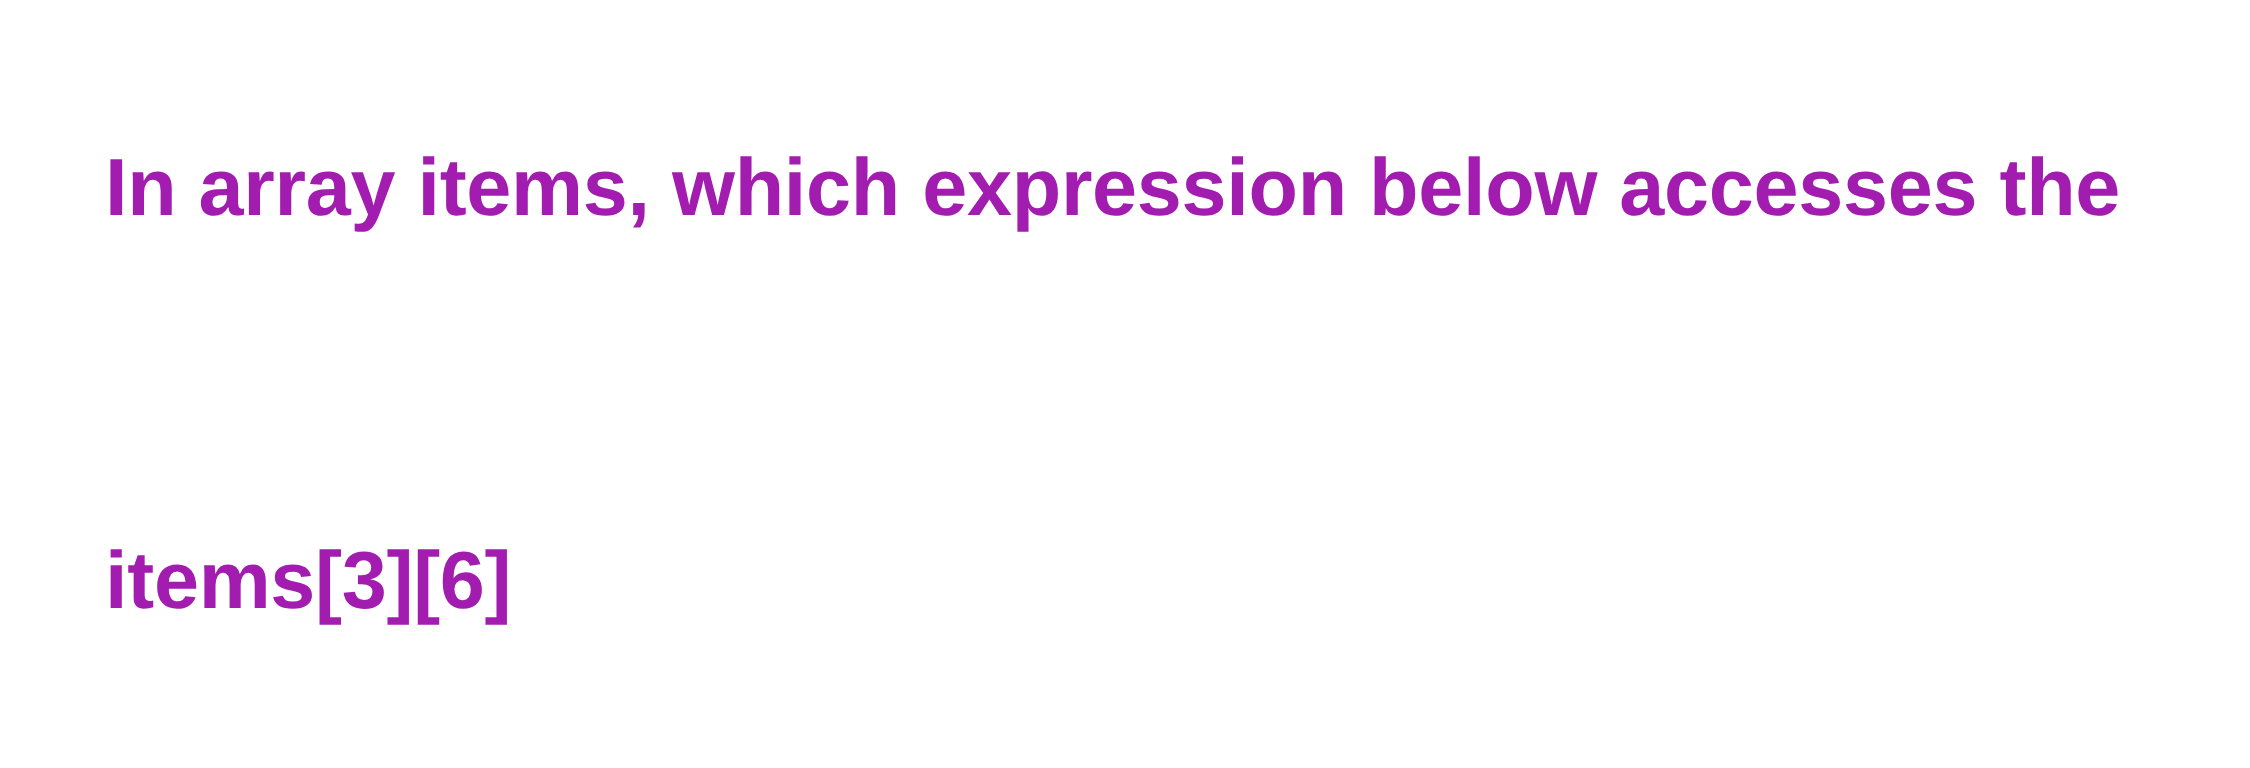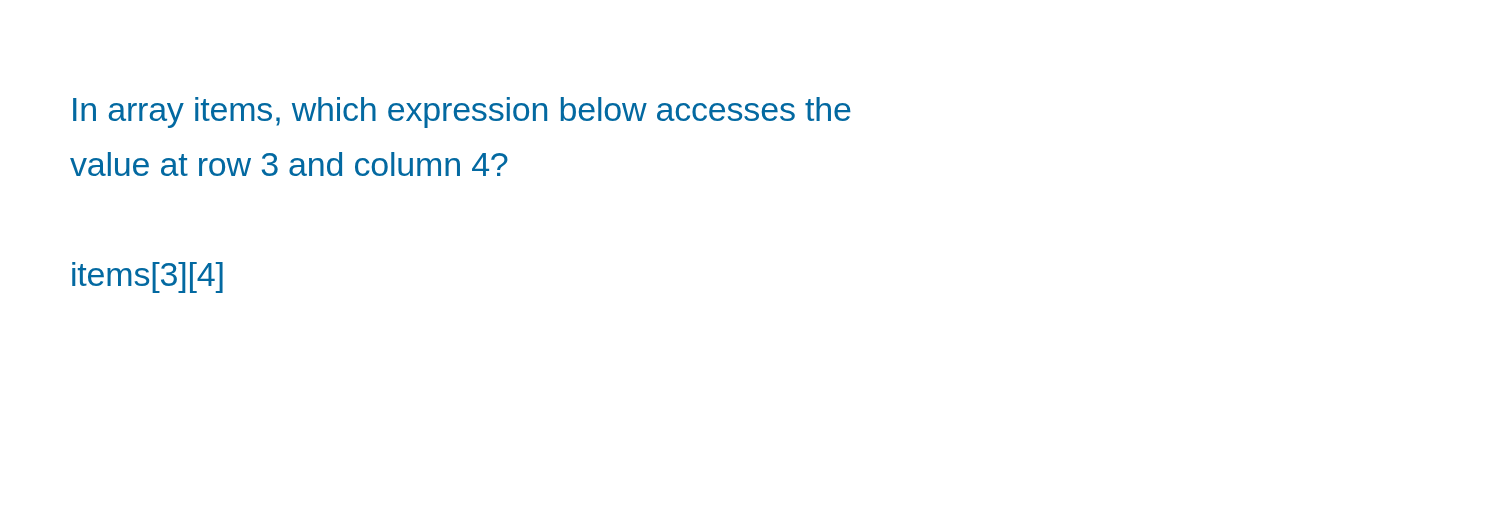--- a/index.html
+++ b/index.html
@@ -8,28 +8,28 @@
       box-sizing: border-box;
     }
     body {
       font-family: -apple-system, BlinkMacSystemFont, "Segoe UI", Helvetica, Arial, sans-serif;
       background: #ffffff;
       width: 1500px;
       height: 512px;
       padding: 82px 70px;
     }
     .question-text {
-      font-size: 34px;
+      font-size: 54px;
       line-height: 1.62;
-      color: #0369a1;
-      font-weight: 400;
+      color: #a21caf;
+      font-weight: 700;
       letter-spacing: -0.2px;
     }
   </style>
 </head>
 <body>
 
 <div class="question-text">
   <span>In array items, which expression below accesses the</span><br>
-  <span>value at row 3 and column 4?</span><br>
   <br>
-  <span>items[3][4]</span>
+  <br>
+  <span>items[3][6]</span>
 </div>
 
 </body></html>

